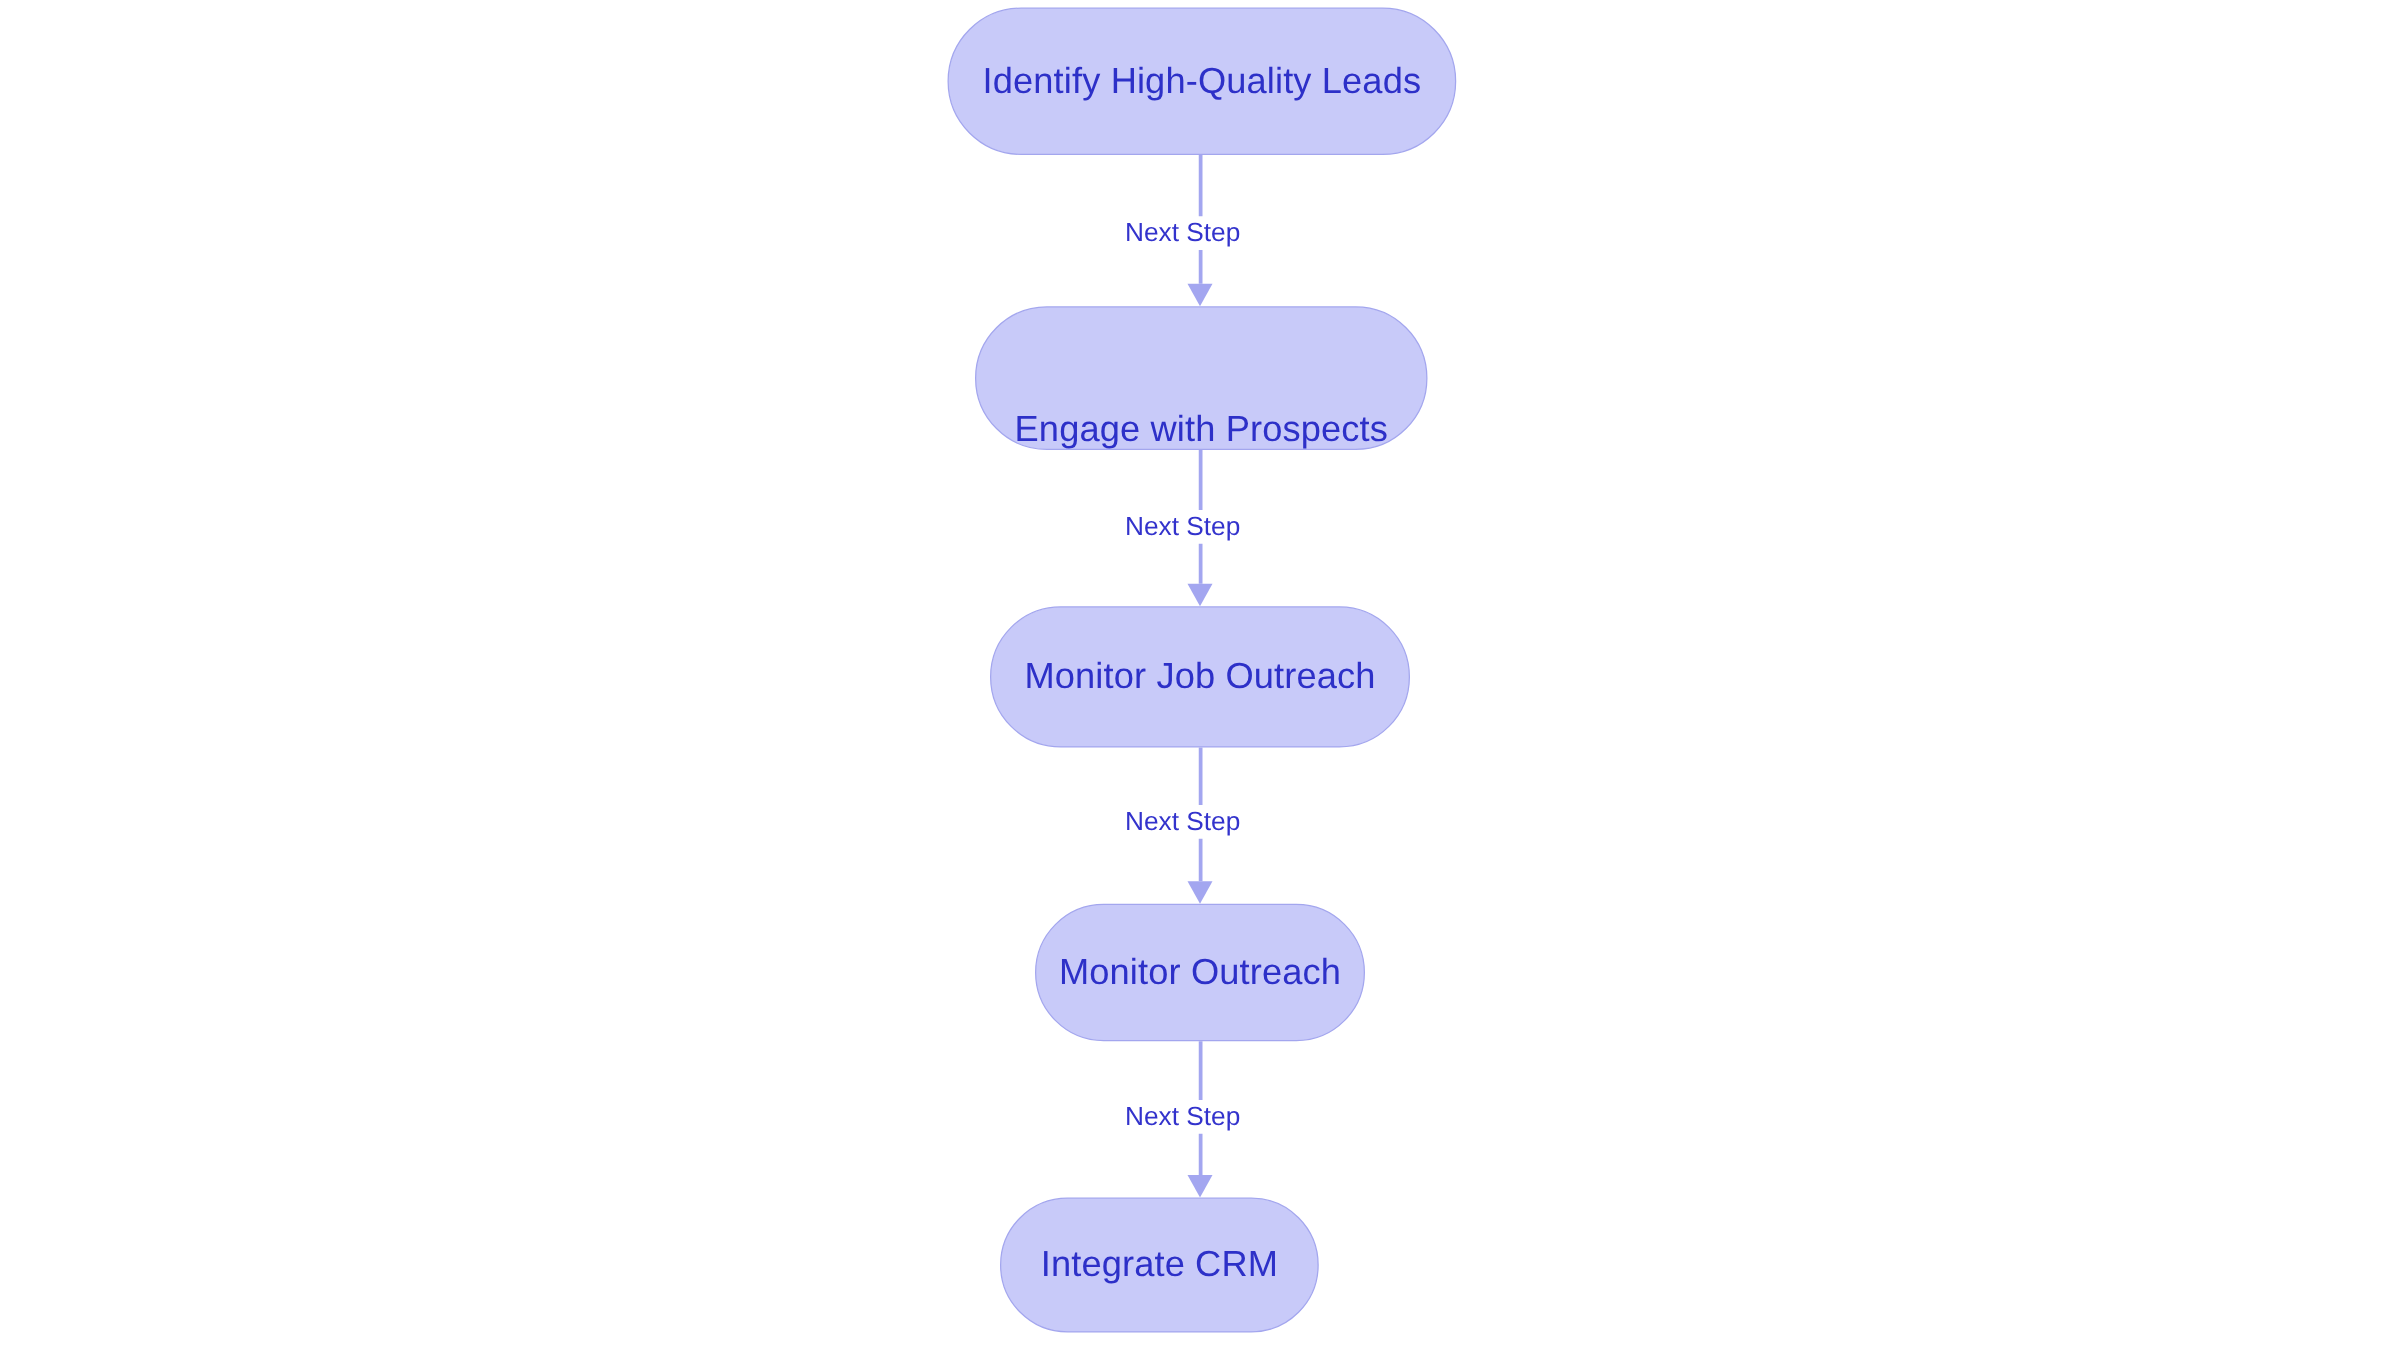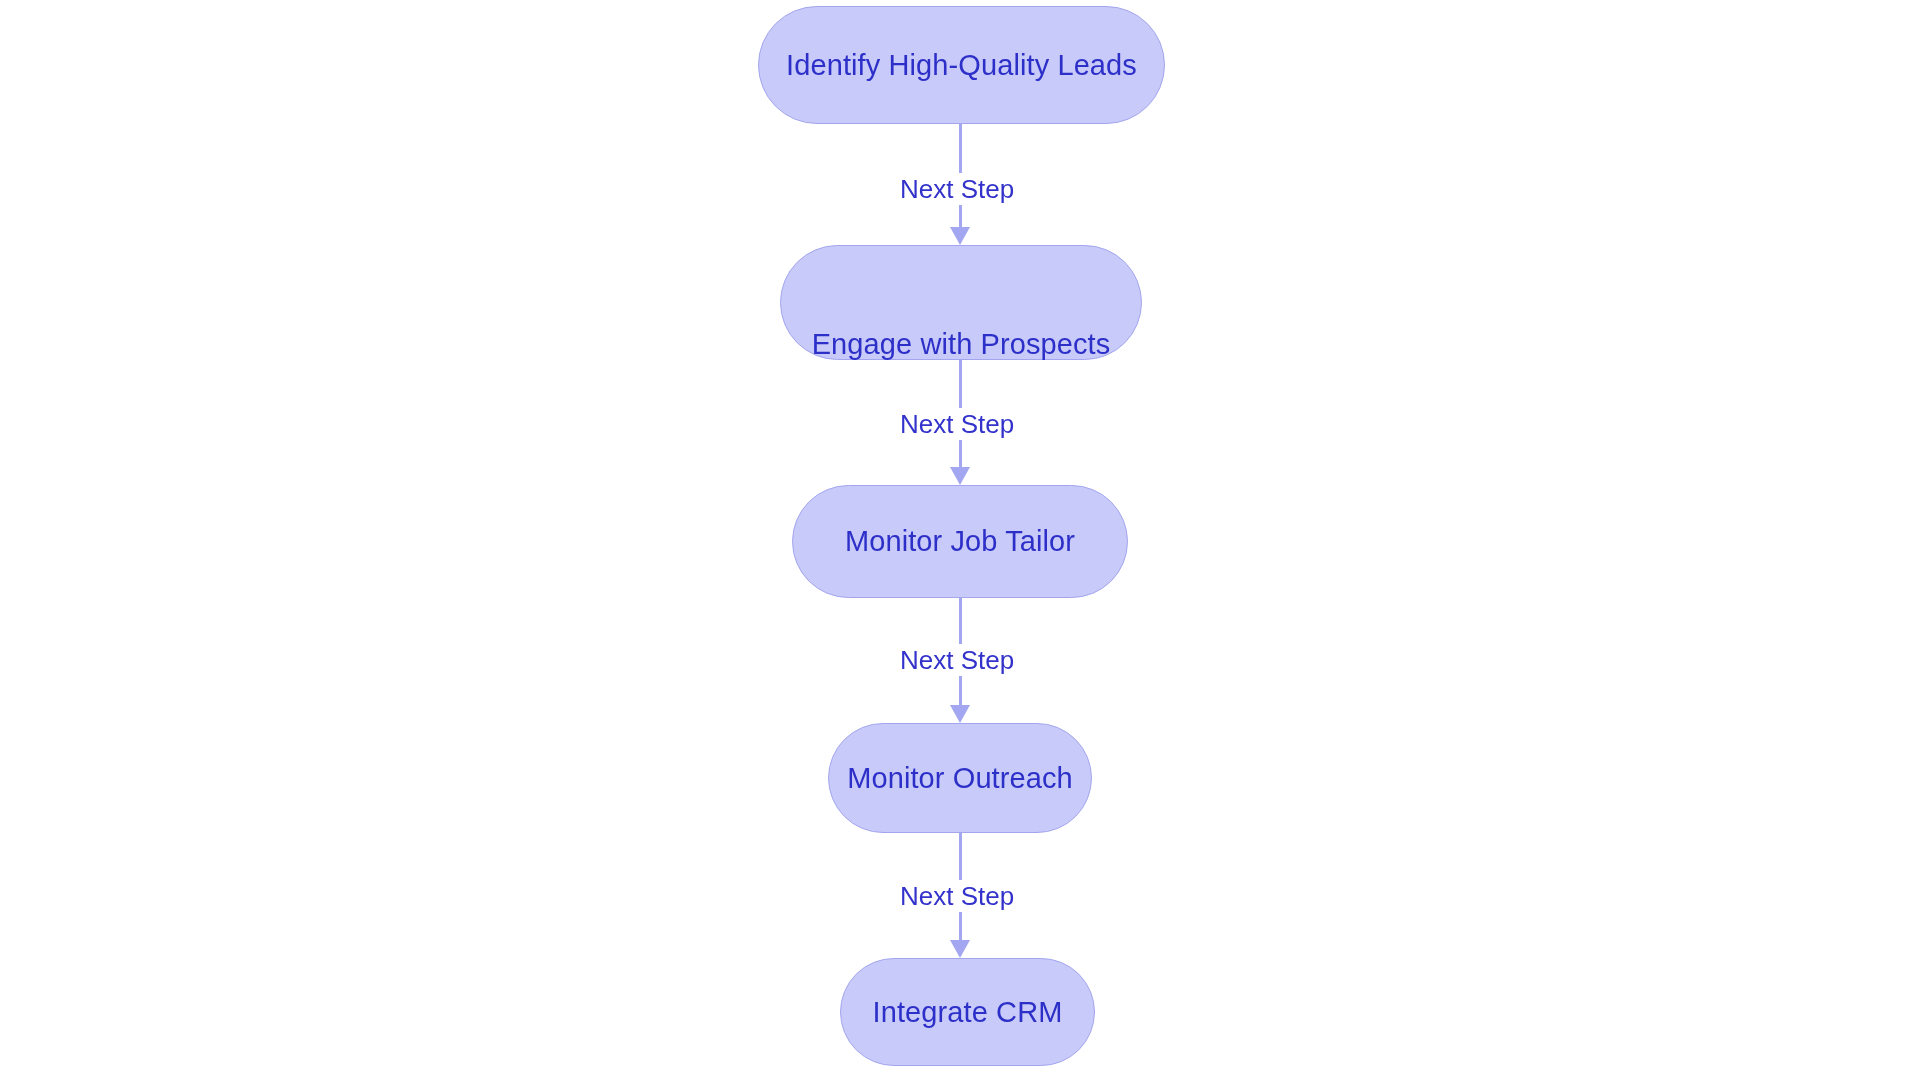--- a/index.html
+++ b/index.html
@@ -62,21 +62,21 @@
     left: -8.5px;
     width: 0;
     height: 0;
     border-left: 10px solid transparent;
     border-right: 10px solid transparent;
     border-top: 18px solid #a3a6f0;
   }
   .edge-label {
     position: absolute;
     font-family: "Liberation Sans", sans-serif;
-    font-size: 26px;
+    font-size: 21px;
     font-weight: 400;
     color: #3333cc;
     white-space: nowrap;
     line-height: 1;
     background: #ffffff;
     padding: 3px 6px;
     z-index: 2;
     user-select: none;
   }
 </style>
@@ -99,36 +99,36 @@
     <span class="flow-node-label">Engage with Prospects</span>
   </div>
 
   <div class="flow-edge" style="left:958.5px; top:360px; width:3px; height:125px;">
     <div class="edge-line" style="height:107px;"></div>
     <div class="edge-arrow" style="top:107px;"></div>
   </div>
   <div class="edge-label" style="left:894px; top:408px;">Next Step</div>
 
   <div class="flow-node" style="left:792px; top:485px; width:336px; height:113px;">
-    <span class="flow-node-label">Monitor Job Tailor</span>
+    <span class="flow-node-label">Monitor Job Outreach</span>
   </div>
 
   <div class="flow-edge" style="left:958.5px; top:598px; width:3px; height:125px;">
     <div class="edge-line" style="height:107px;"></div>
     <div class="edge-arrow" style="top:107px;"></div>
   </div>
   <div class="edge-label" style="left:894px; top:644px;">Next Step</div>
 
   <div class="flow-node" style="left:828px; top:723px; width:264px; height:110px;">
     <span class="flow-node-label">Monitor Outreach</span>
   </div>
 
   <div class="flow-edge" style="left:958.5px; top:833px; width:3px; height:125px;">
     <div class="edge-line" style="height:107px;"></div>
     <div class="edge-arrow" style="top:107px;"></div>
   </div>
   <div class="edge-label" style="left:894px; top:880px;">Next Step</div>
 
-  <div class="flow-node" style="left:840px; top:958px; width:255px; height:108px;">
+  <div class="flow-node" style="left:800px; top:958px; width:255px; height:108px;">
     <span class="flow-node-label">Integrate CRM</span>
   </div>
 
 </div>
 
 </body></html>

